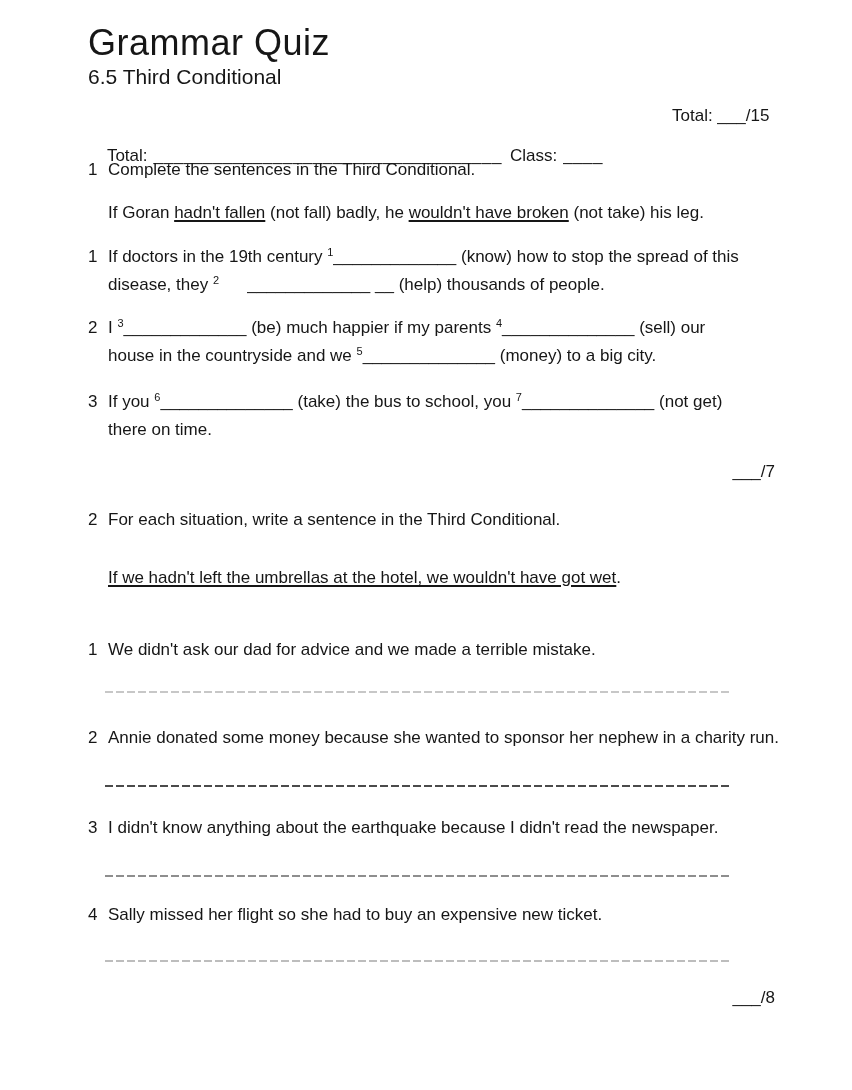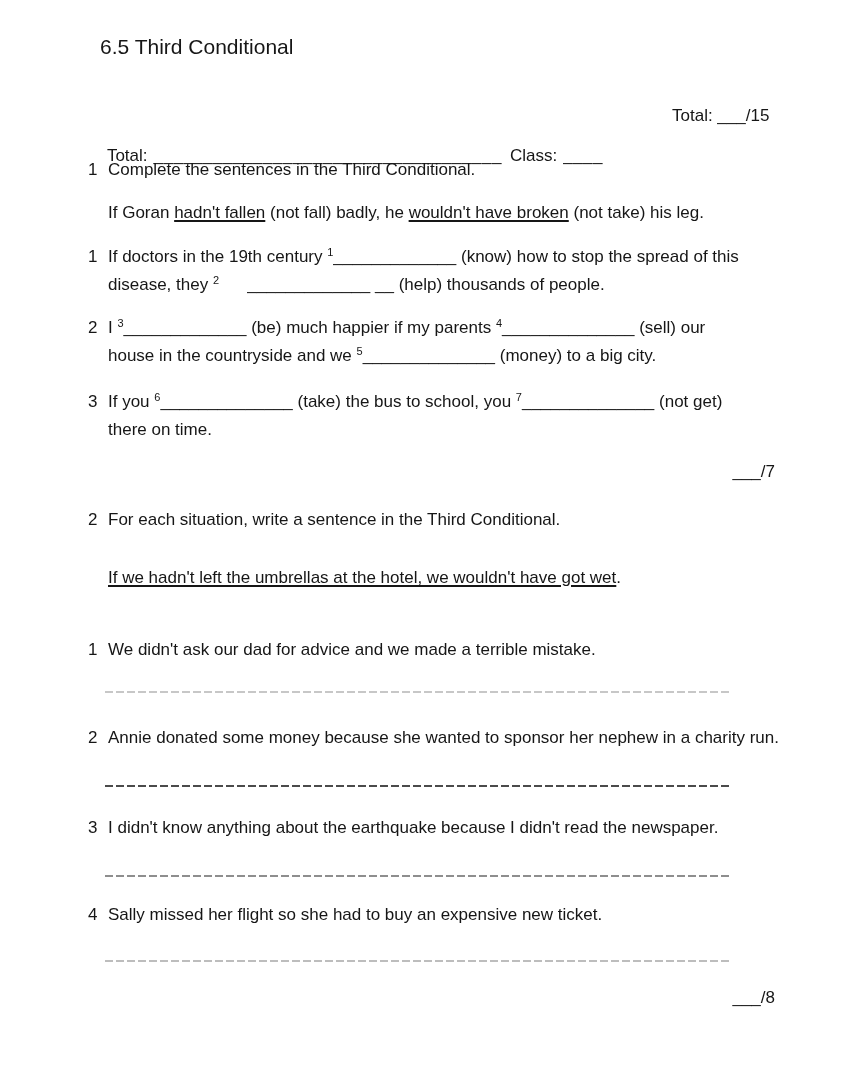--- a/index.html
+++ b/index.html
@@ -10,21 +10,21 @@
     background: #ffffff;
     color: #161616;
     font-family: "Liberation Sans", "DejaVu Sans", sans-serif;
     font-size: 17px;
     line-height: 28px;
     overflow: hidden;
   }
   
   .title-block { position: absolute; left: 88px; top: 22px; }
   .title { font-size: 36px; font-weight: 400; line-height: 42px; margin: 0; letter-spacing: 0.5px; }
-  .subtitle { font-size: 21px; font-weight: 400; line-height: 26px; margin: 12px; }
+  .subtitle { font-size: 21px; font-weight: 400; line-height: 26px; margin: 0; }
   .unit-block { position: absolute; left: 668px; top: 22px; }
   .unit { font-size: 36px; font-weight: 400; line-height: 42px; letter-spacing: 0.5px; }
   .group { font-size: 18px; line-height: 22px; padding-left: 8px; }
   .total { position: absolute; left: 672px; top: 102px; white-space: pre-wrap; }
   .name-row { position: absolute; left: 88px; top: 114px; white-space: pre-wrap; }
   .name-row .lbl { margin-right: 6px; }
   .name-row .blank { margin-right: 8px; letter-spacing: 0.5px; }
   
   .row { position: absolute; left: 88px; width: 706px; display: flex; align-items: flex-start; }
   .num { flex: 0 0 20px; }
@@ -57,20 +57,21 @@
   .l2 { top: 785px; }
   .l3 { top: 875px; }
   .l4 { top: 960px; }
 </style>
 </head>
 <body>
 
 <div class="page">
 
   <div class="title-block">
+    <h1 class="title">Grammar Quiz</h1>
     <h2 class="subtitle">6.5 Third Conditional</h2>
   </div>
 
 
   <div class="total">Total: ___/15</div>
 
   <div class="name-row">
     <span class="lbl">Total:</span><span class="blank">___________________________________</span><span class="lbl">Class:</span><span class="blank">____</span>
   </div>
 

